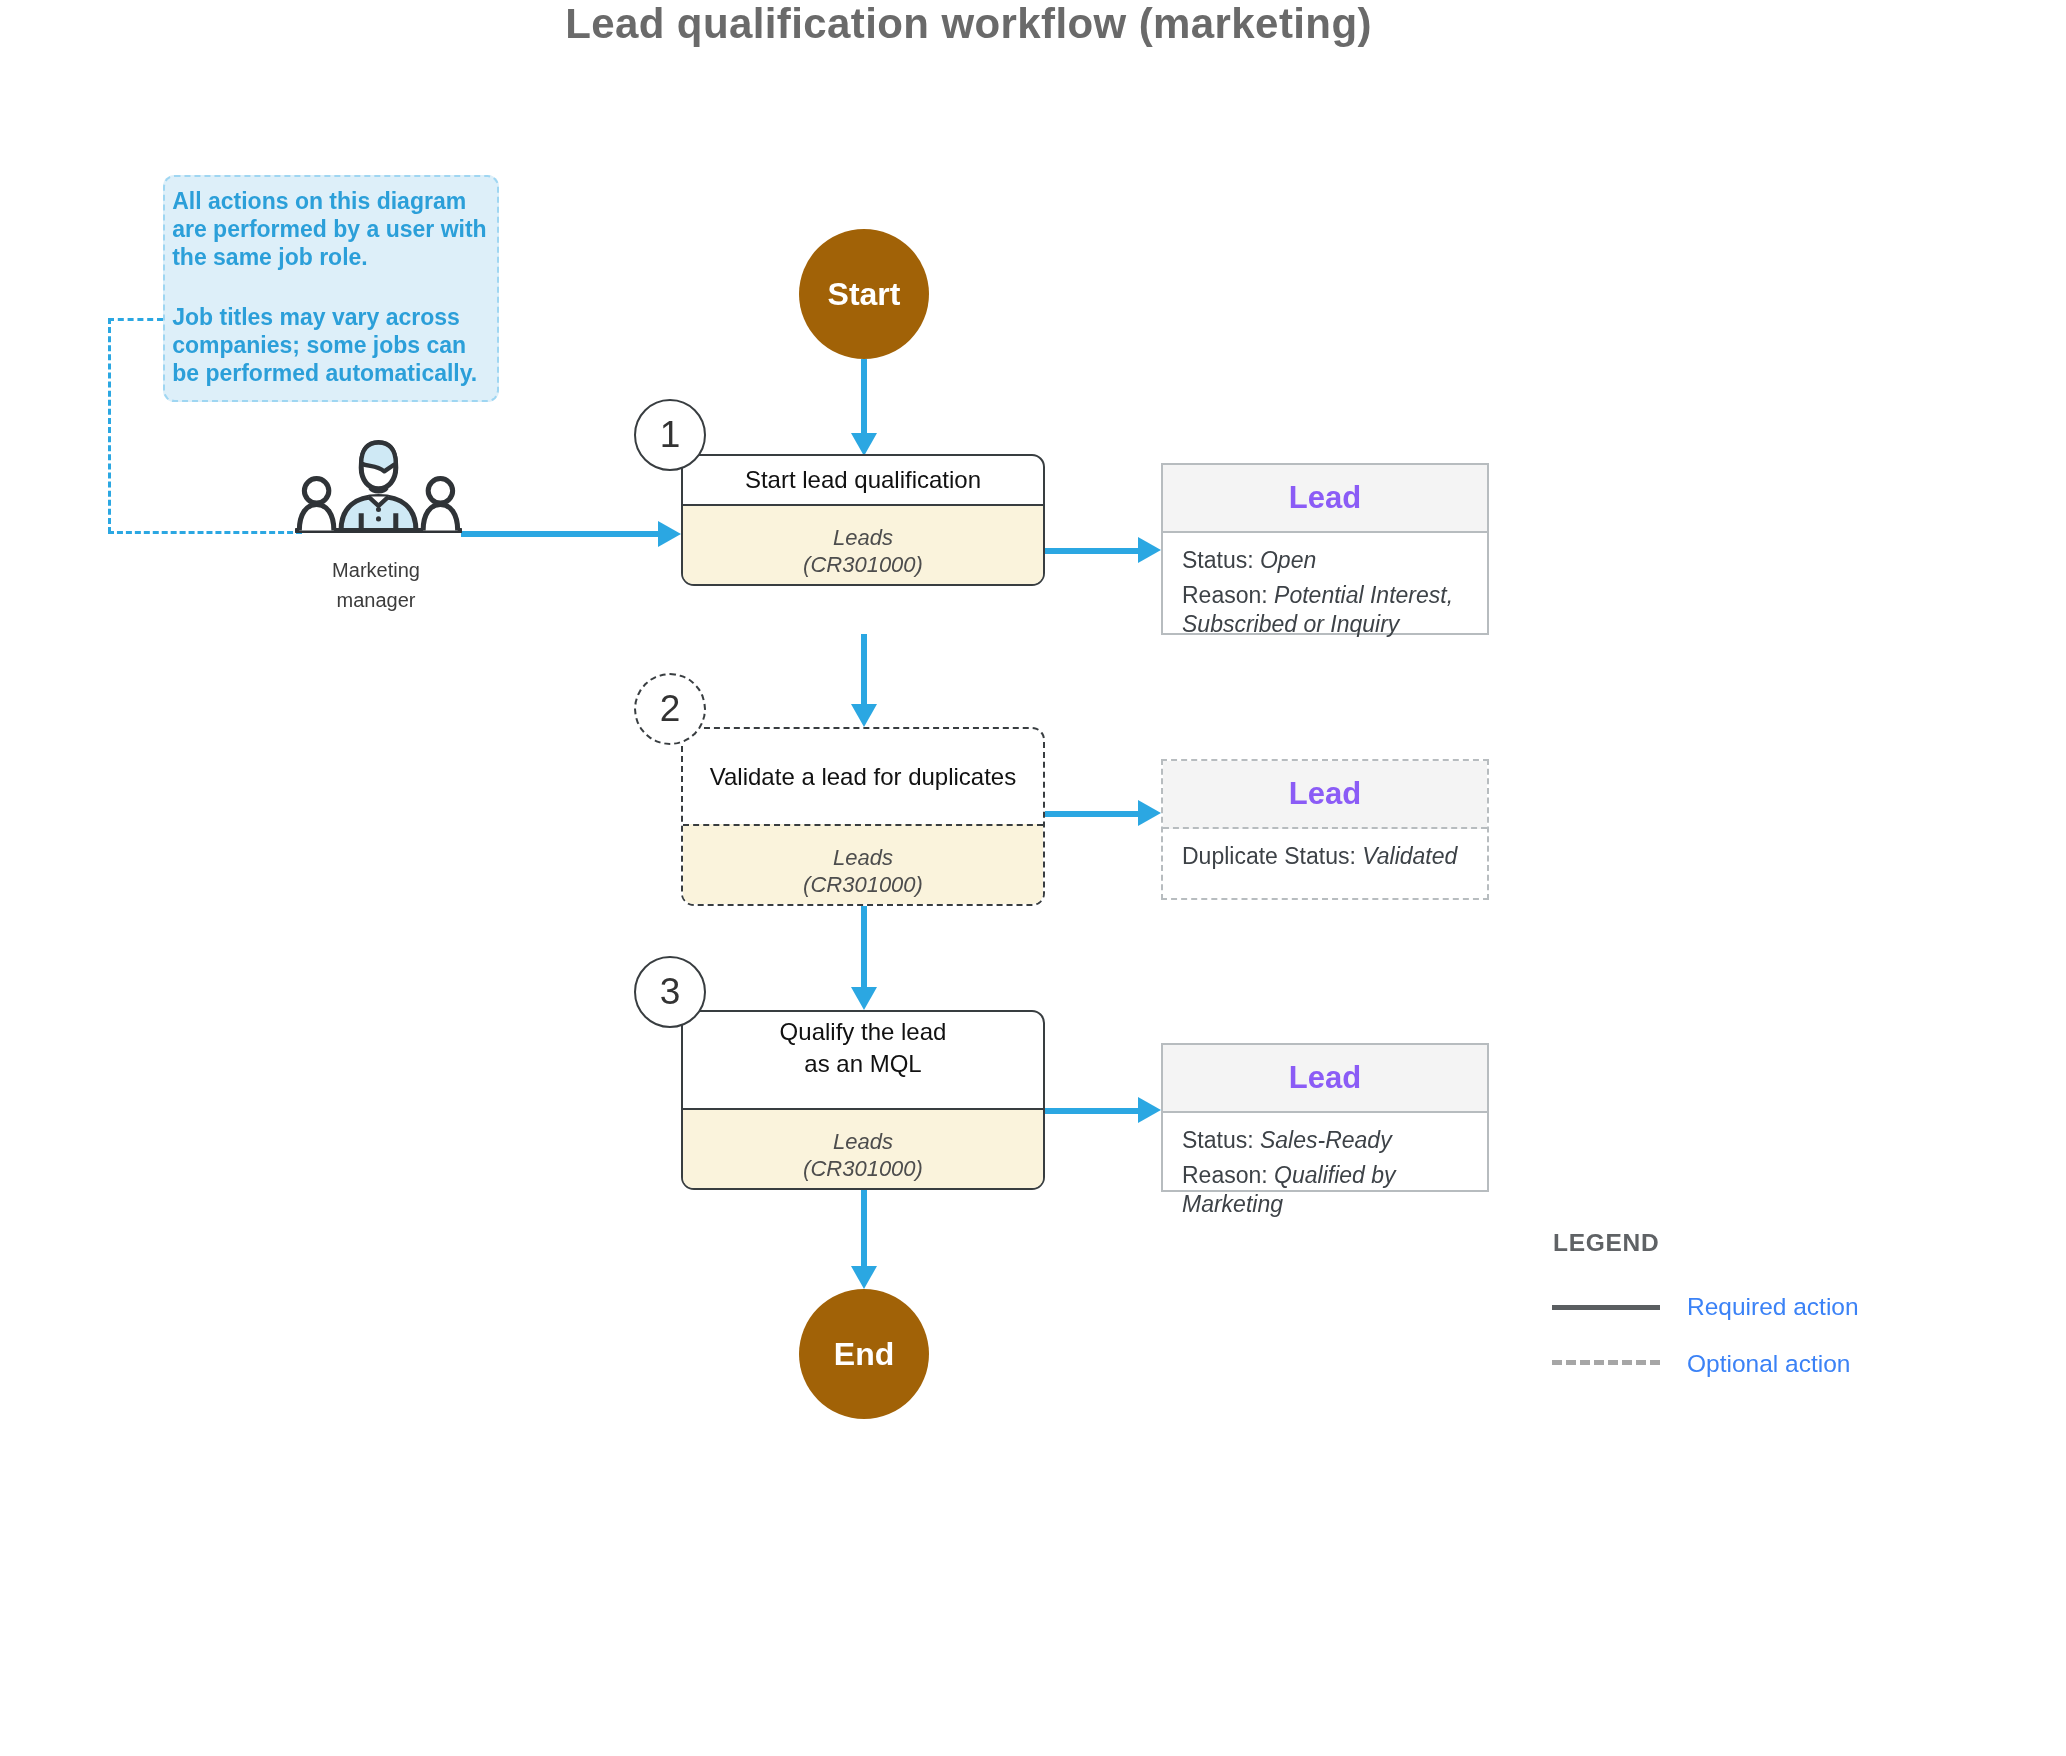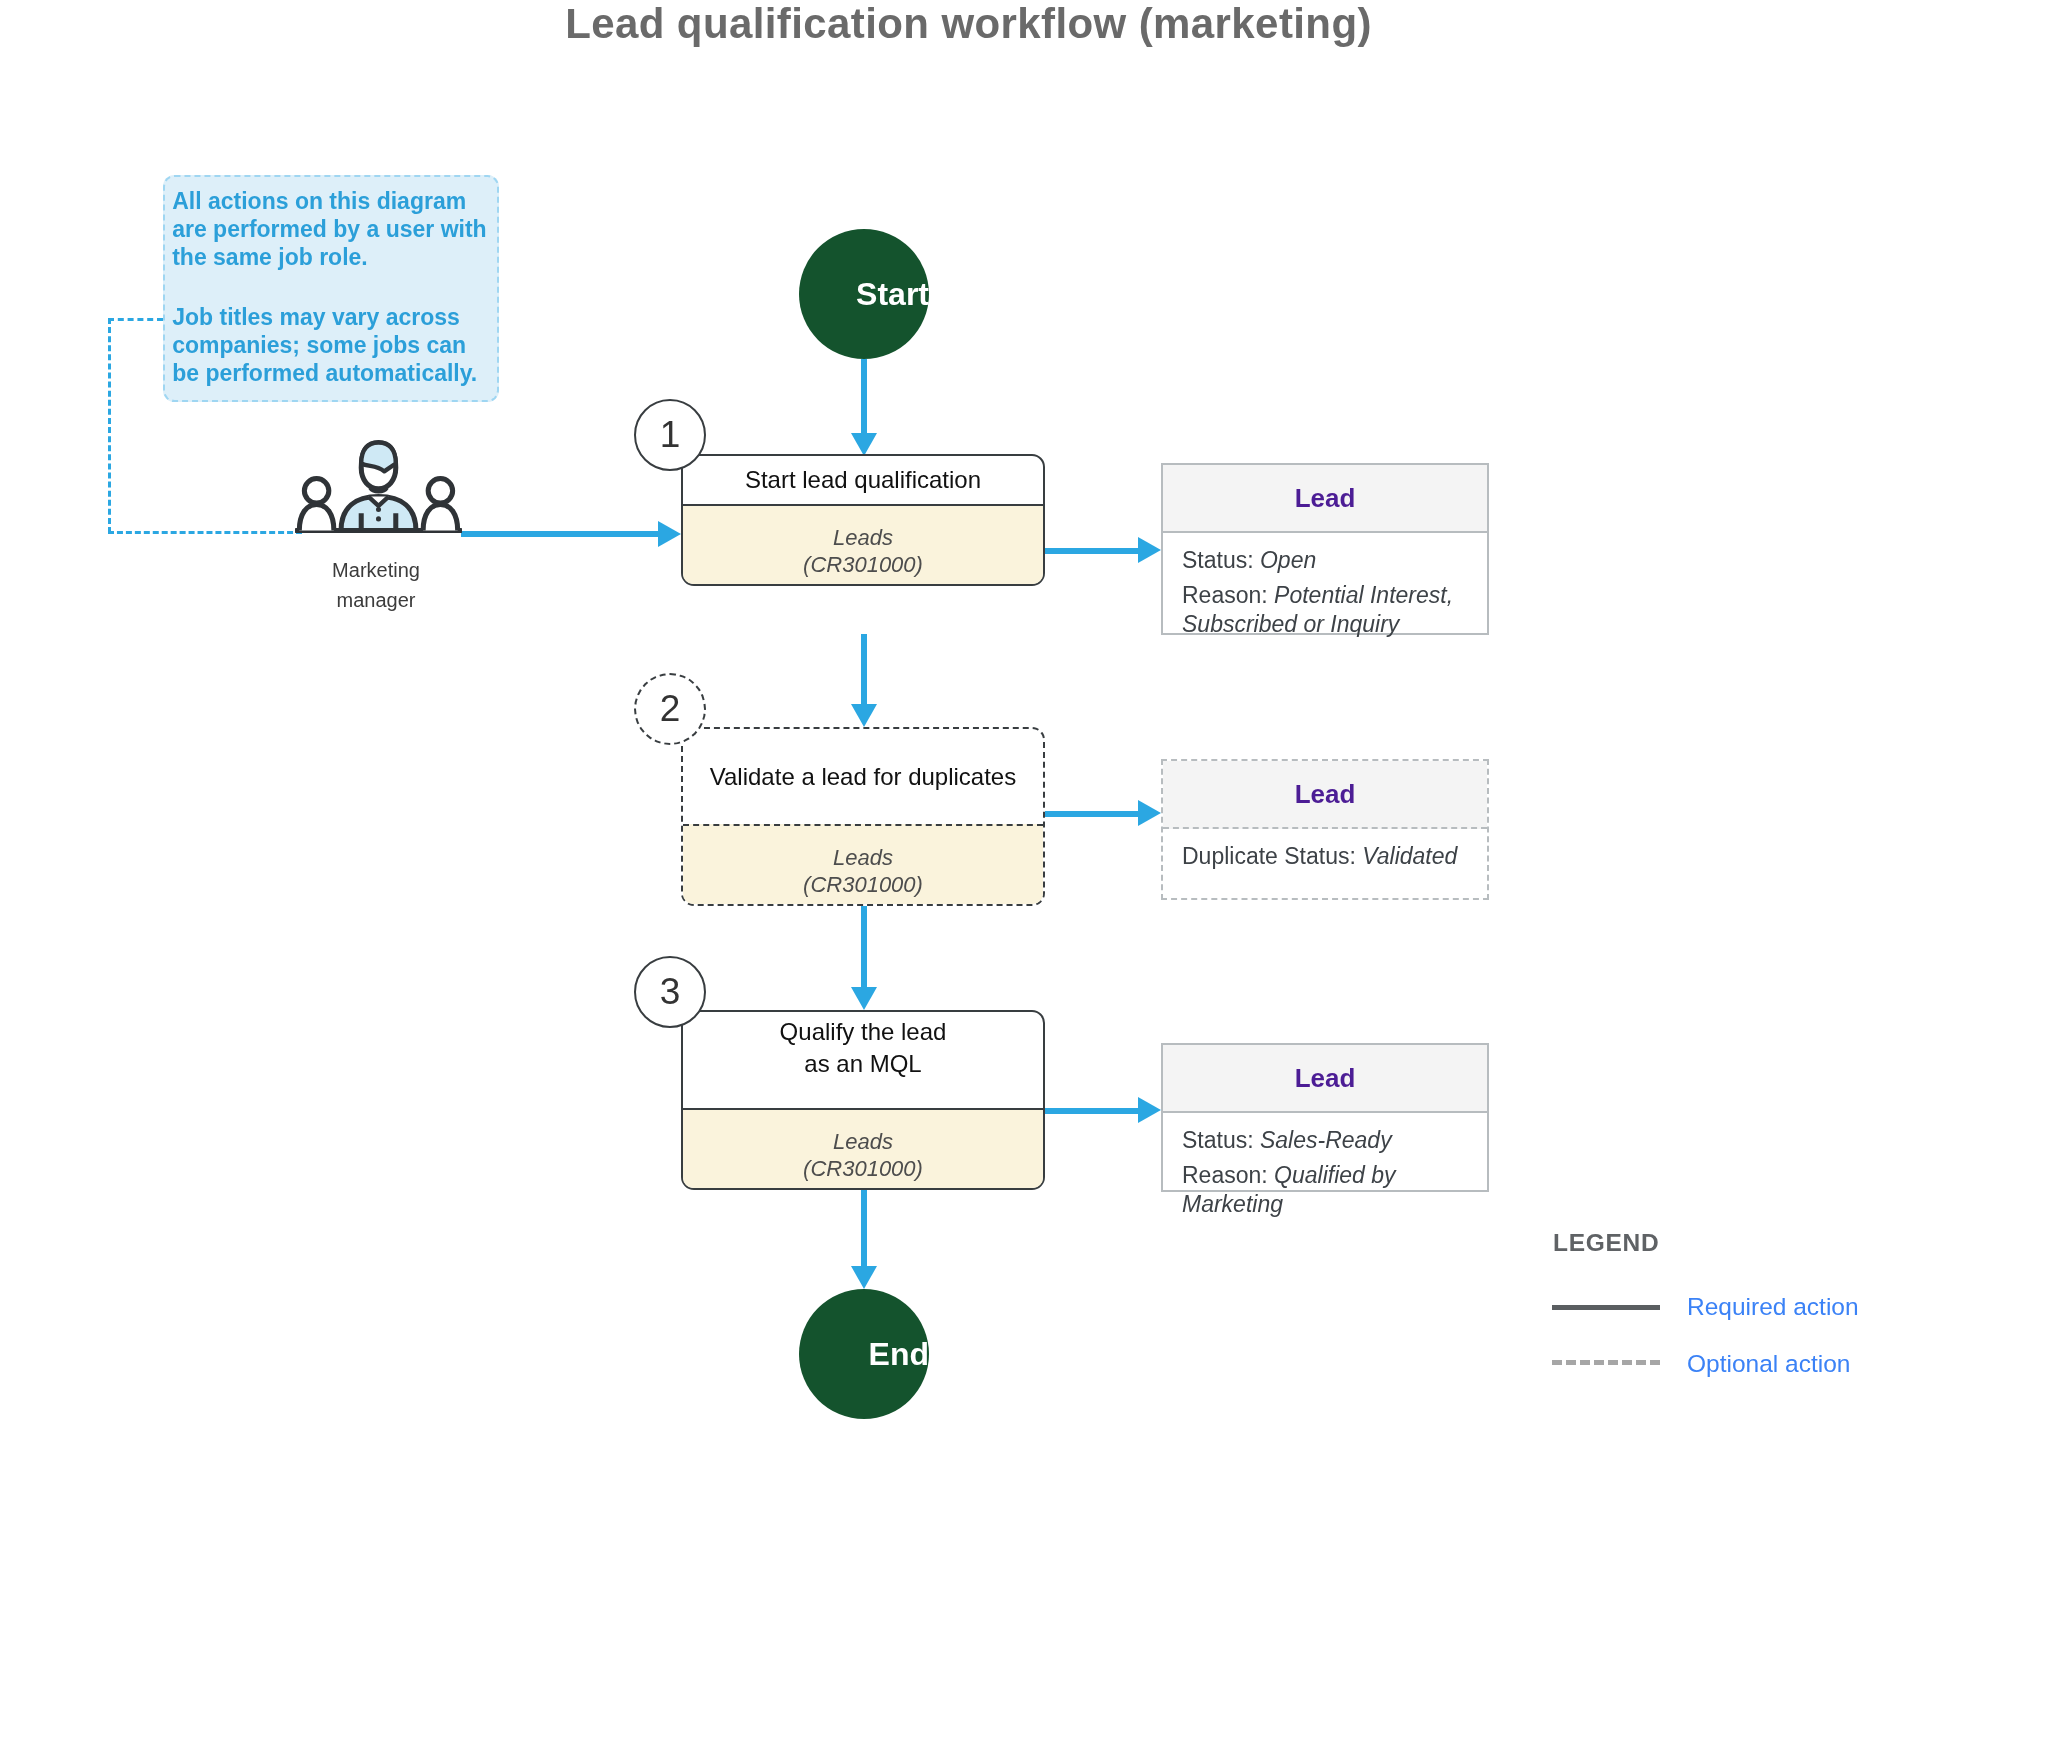--- a/index.html
+++ b/index.html
@@ -36,22 +36,22 @@
     width:0;height:0;border-top:13.7px solid transparent;border-bottom:13.7px solid transparent;
     border-left:23px solid #2ba7e2;
   }
   .arrow-head-down{
     width:0;height:0;border-left:13.7px solid transparent;border-right:13.7px solid transparent;
     border-top:23px solid #2ba7e2;
   }
 
   
   .terminator{
-    width:130px;height:130px;border-radius:50%;background:#14532d;
-    display:flex;align-items:center;justify-content:flex-end;
+    width:130px;height:130px;border-radius:50%;background:#a16207;
+    display:flex;align-items:center;justify-content:center;
     color:#ffffff;font-size:32px;font-weight:bold;
   }
 
   
   .step-num{
     width:72px;height:72px;border-radius:50%;background:#ffffff;
     border:2.9px solid #383d40;display:flex;align-items:center;justify-content:center;
     font-size:37px;color:#333333;z-index:3;
   }
   .step-num.optional{border-style:dashed;}
@@ -74,21 +74,21 @@
   .step-box.optional .step-screen{border-top-style:dashed;}
 
   
   .lead-box{
     left:1161px;width:328px;background:#ffffff;border:2.9px solid #b7bcbf;z-index:2;
   }
   .lead-box.optional{border-style:dashed;}
   .lead-header{
     height:66px;background:#f4f4f4;border-bottom:2.9px solid #b7bcbf;
     display:flex;align-items:center;justify-content:center;
-    font-size:26px;font-weight:bold;color:#4c1d95;
+    font-size:31px;font-weight:bold;color:#8b5cf6;
   }
   .lead-box.optional .lead-header{border-bottom-style:dashed;}
   .lead-body{padding:13px 19px;font-size:23px;color:#3d4247;line-height:29px;}
   .lead-row + .lead-row{margin-top:6px;}
   .lead-value{font-style:italic;}
 
   
   .actor-label{
     left:286px;top:556px;width:180px;text-align:center;
     font-size:20px;color:#3c3c3c;line-height:29.5px;

